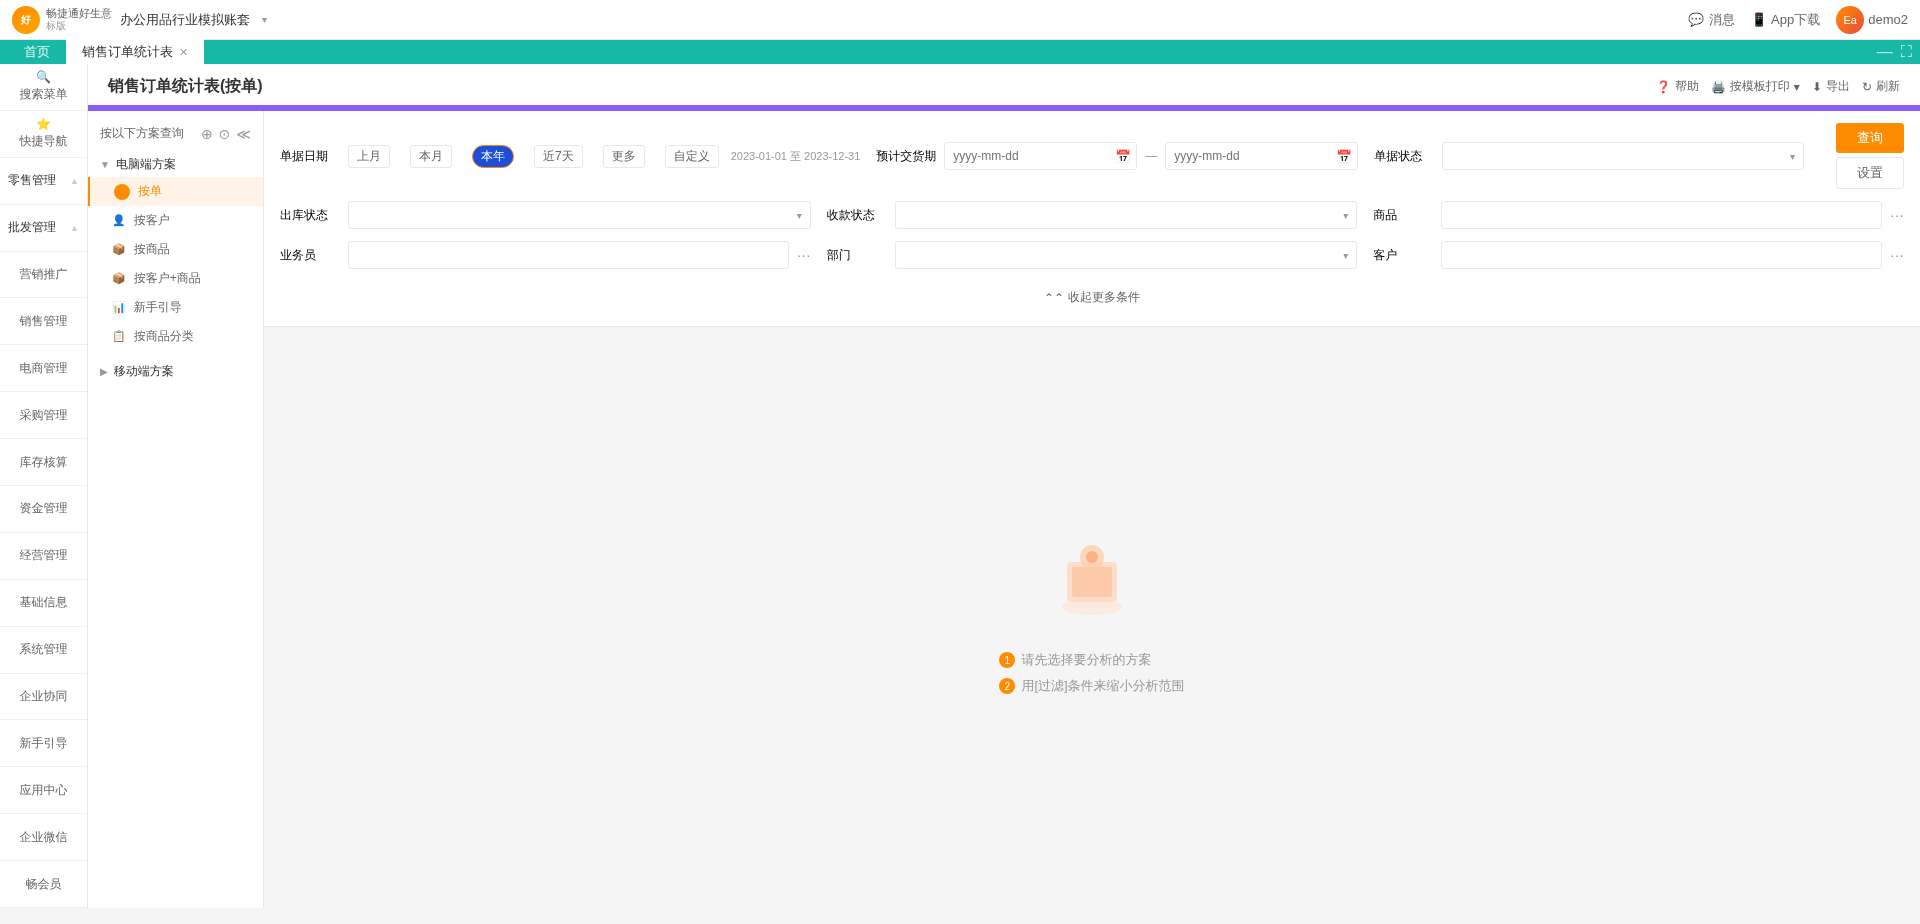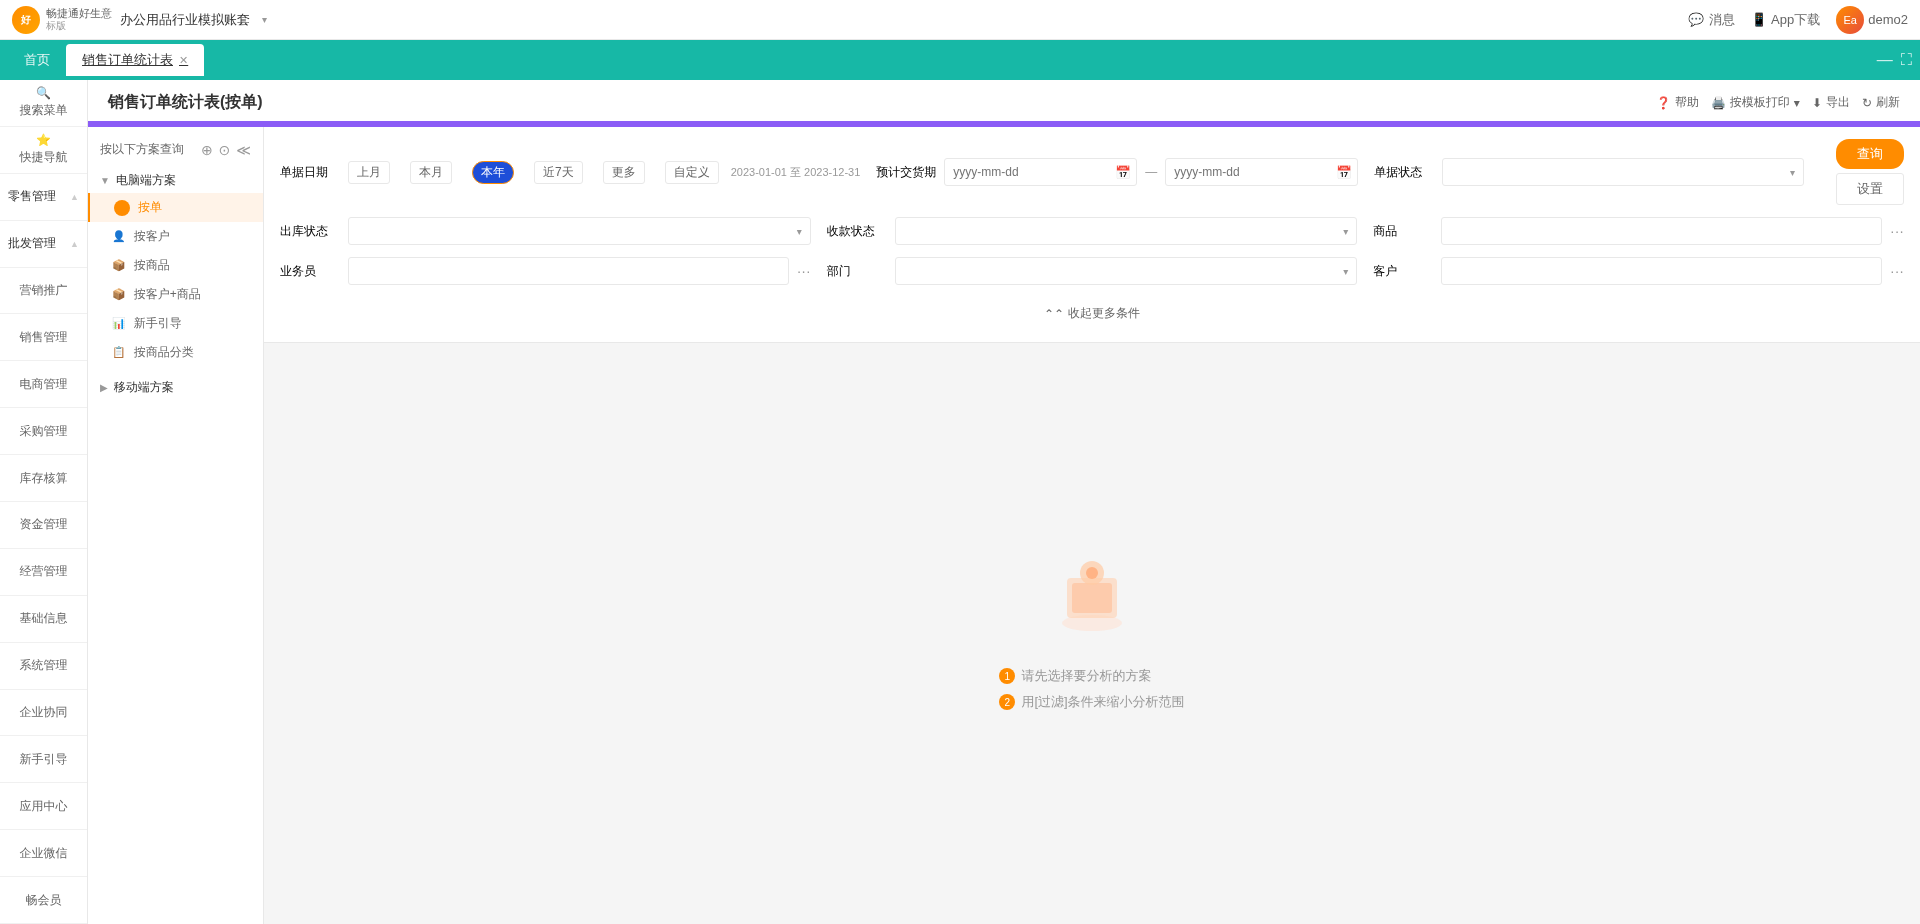--- a/index.html
+++ b/index.html
@@ -33,39 +33,38 @@
     .top-bar-item { display: flex; align-items: center; gap: 4px; font-size: 13px; color: #666; cursor: pointer; }
     .user-avatar {
       width: 28px; height: 28px; border-radius: 50%;
       background: linear-gradient(135deg, #ff8c00, #e74c3c);
       display: flex; align-items: center; justify-content: center;
       color: white; font-size: 11px;
     }
 
     
     .tab-bar {
-      height: 40px;
+      height: 24px;
       background: #17b8a6;
       display: flex;
       align-items: center;
       padding: 0 8px;
     }
     .tab-item {
       height: 32px;
       padding: 0 16px;
       display: flex; align-items: center; gap: 6px;
       border-radius: 4px 4px 0 0;
       cursor: pointer;
       font-size: 13px;
       color: rgba(255,255,255,0.8);
     }
     .tab-item.active {
       background: #fff;
       color: #333;
-      text-decoration: underline;
     }
     .tab-home { color: rgba(255,255,255,0.9); }
     .tab-close { font-size: 11px; color: #999; cursor: pointer; }
     .tab-bar-actions { margin-left: auto; display: flex; align-items: center; gap: 8px; }
     .tab-action-btn { color: rgba(255,255,255,0.8); cursor: pointer; font-size: 16px; }
 
     
     .main-layout { display: flex; height: calc(100vh - 80px); }
 
     
@@ -185,21 +184,21 @@
 
     .collapse-btn {
       display: flex; align-items: center; justify-content: center;
       padding: 8px 0; color: #666; font-size: 12px; cursor: pointer;
       gap: 4px;
     }
 
     
     .query-btn {
       padding: 6px 20px; background: #ff8c00; color: #fff; border: none;
-      border-radius: 13px; font-size: 13px; cursor: pointer;
+      border-radius: 3px; font-size: 13px; cursor: pointer;
       margin-left: 8px;
     }
     .settings-btn {
       padding: 6px 20px; background: #fff; color: #666; border: 1px solid #e8e8e8;
       border-radius: 3px; font-size: 13px; cursor: pointer;
       margin-left: 8px;
     }
 
     .filter-btn-group { display: flex; flex-direction: column; gap: 4px; margin-left: 8px; }
 

